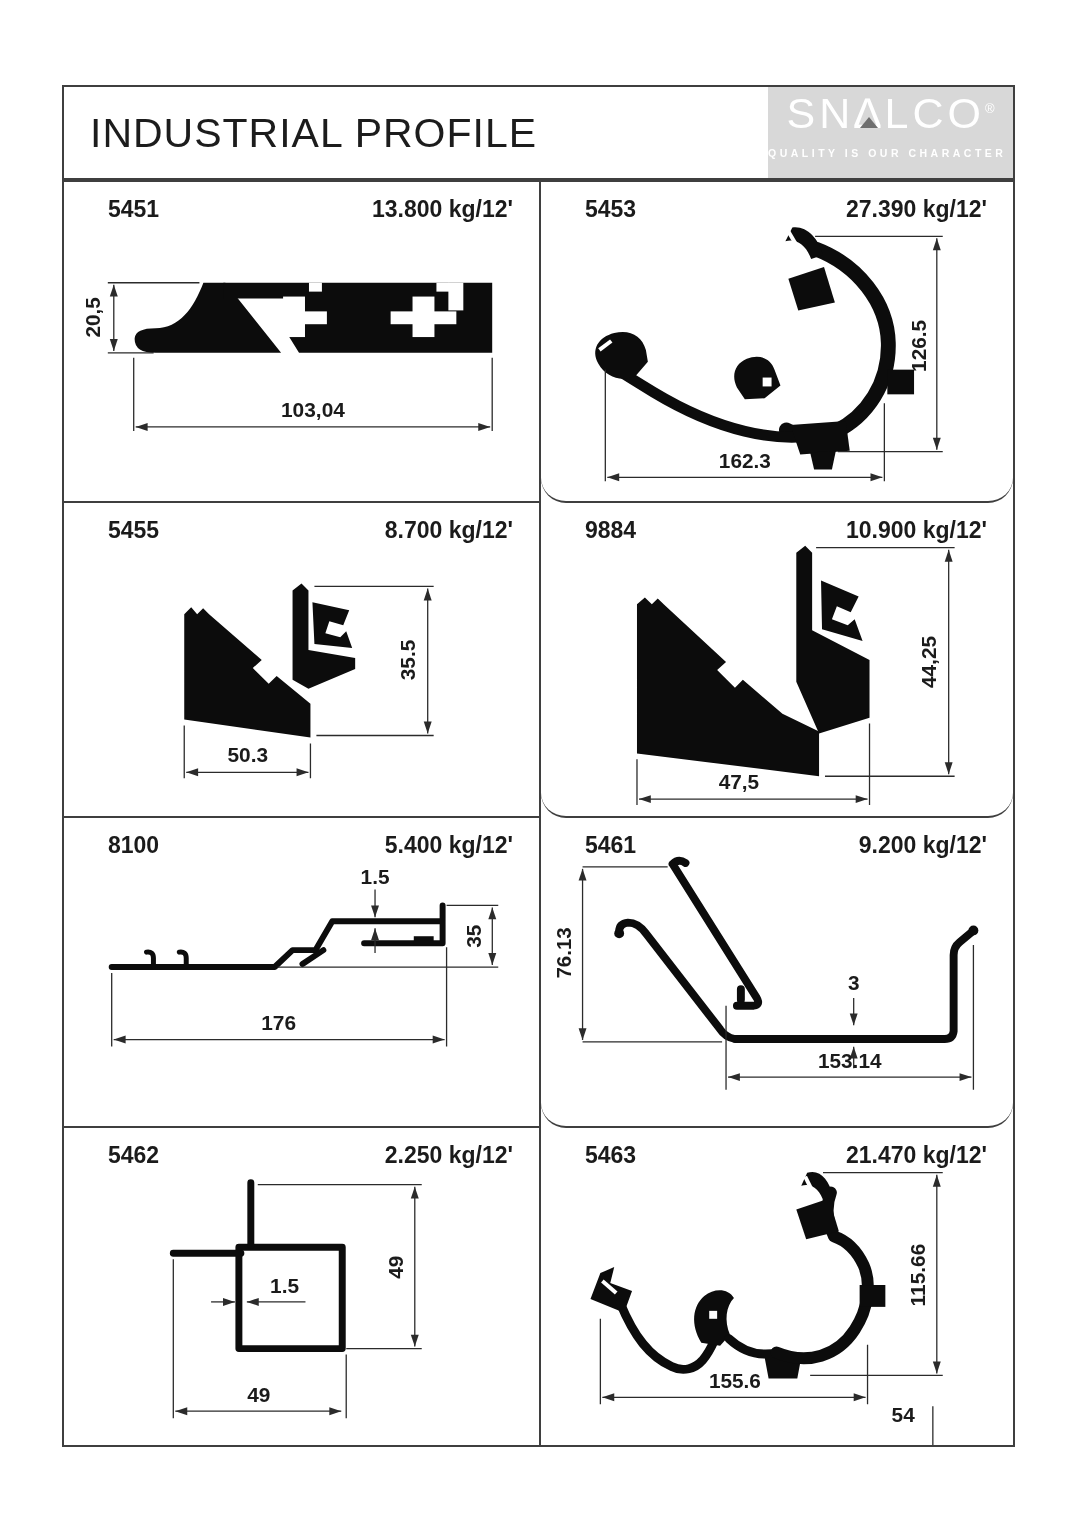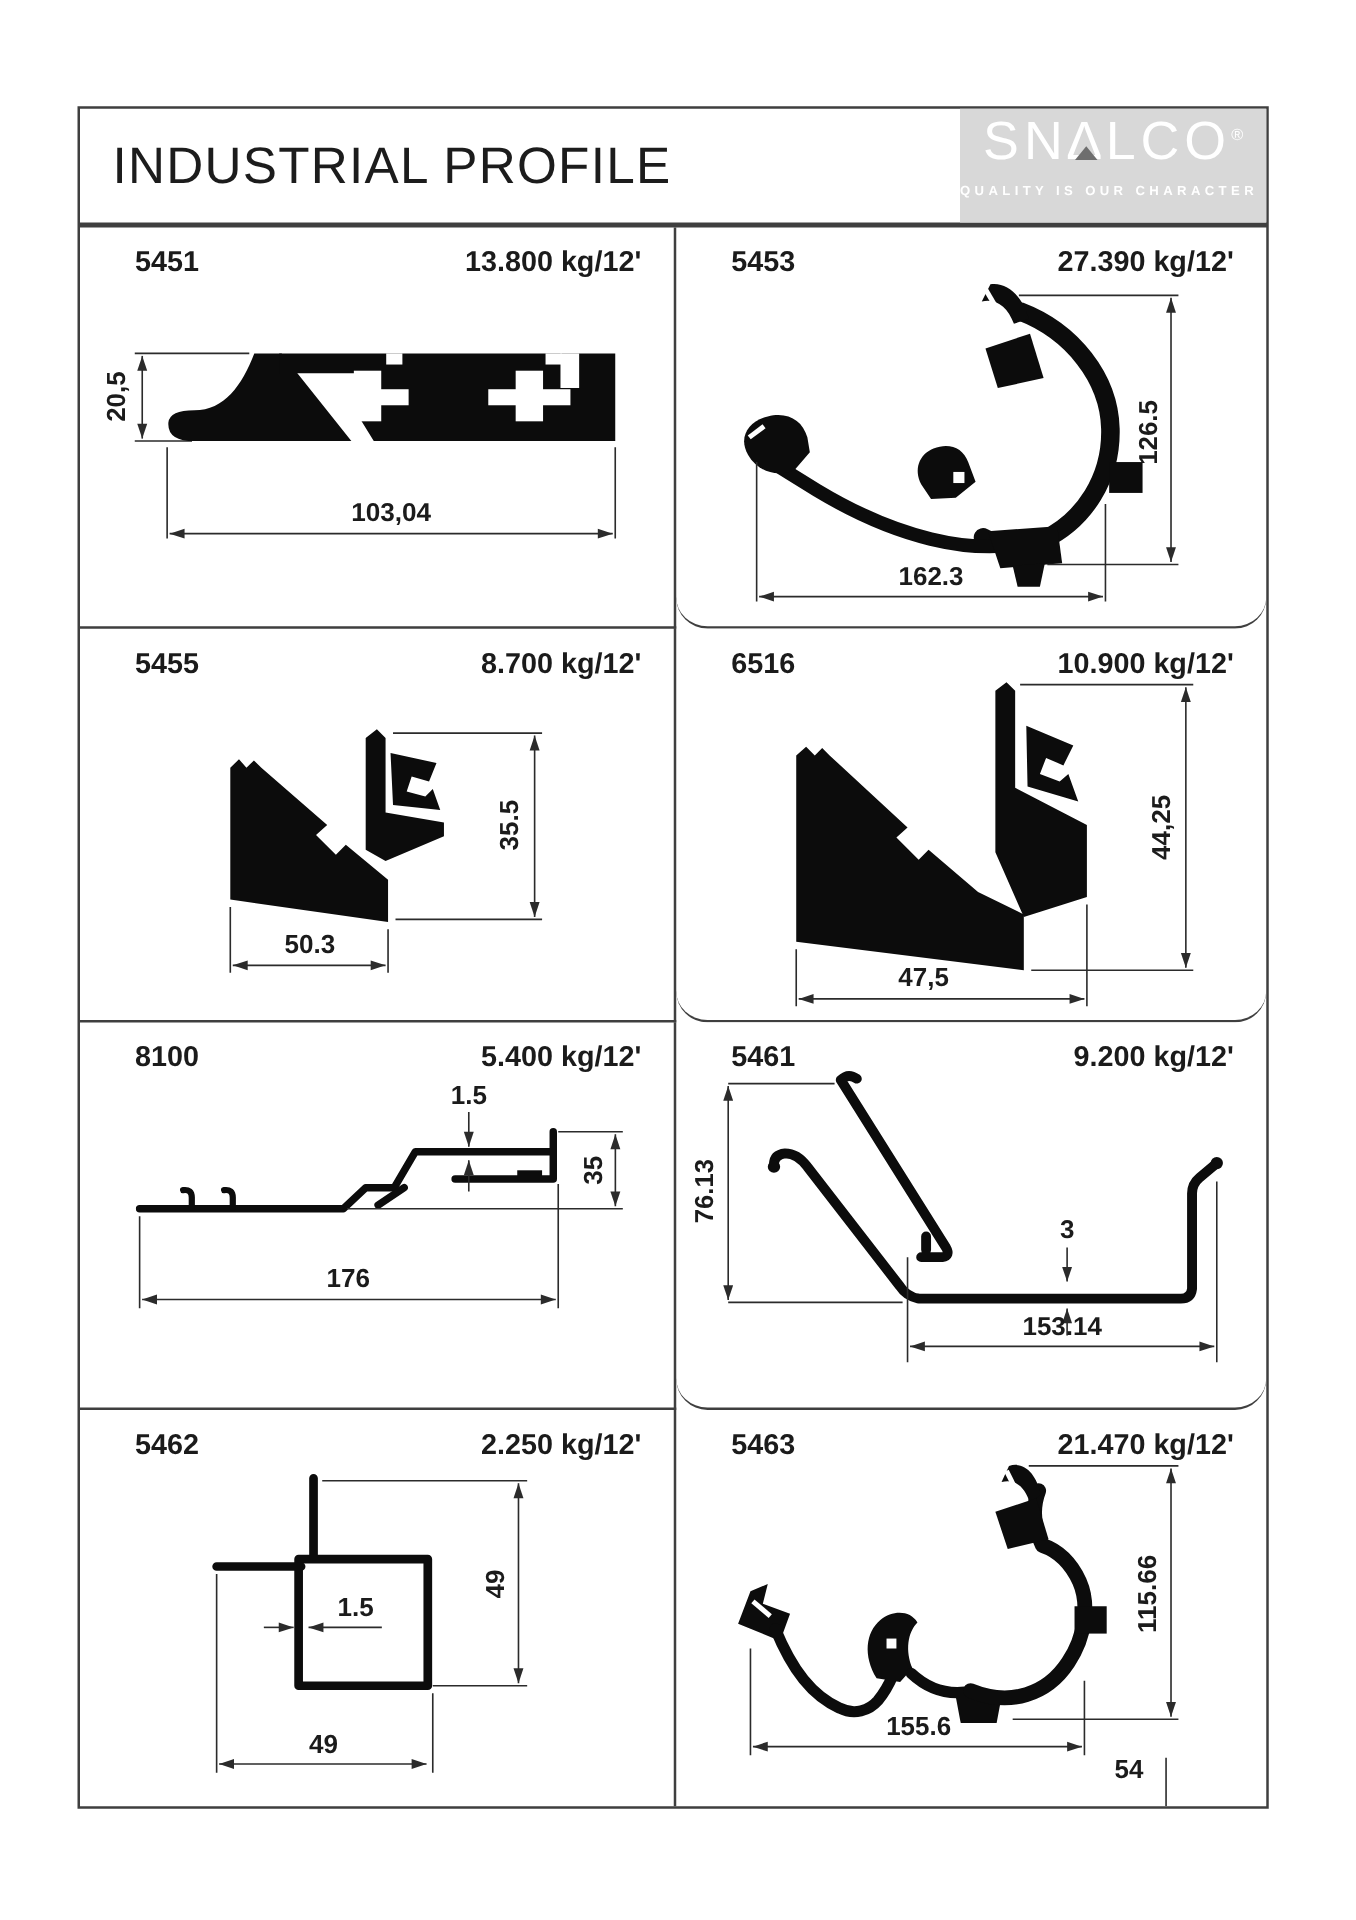--- a/index.html
+++ b/index.html
@@ -119,21 +119,21 @@
         <path class="ext" d="M252,84 H372 M254,234 H372"></path>
         <line class="dim" x1="366" y1="86" x2="366" y2="232" marker-start="url(#arr)" marker-end="url(#arr)"></line>
         <text class="lbl" transform="rotate(-90 353 158)" x="353" y="158" text-anchor="middle">35.5</text>
         <path class="ext" d="M121,224 V277 M248,242 V277"></path>
         <line class="dim" x1="123" y1="271" x2="246" y2="271" marker-start="url(#arr)" marker-end="url(#arr)"></line>
         <text class="lbl" x="185" y="261" text-anchor="middle">50.3</text>
       </svg>
     </div>
 
     <div class="cell">
-      <span class="code">6516</span>
+      <span class="code">9884</span>
       <span class="wt">10.900 kg/12'</span>
       <svg class="draw" viewBox="0 0 477 315" preserveAspectRatio="none">
         <path class="prof" d="M97,102 L105,95 L112,102 L118,96 L124,102 L187,160 L178,168 L196,186 L204,178 L244,212 L281,230 L281,275 L97,252 Z"></path>
         <path class="prof" d="M258,50 L267,43 L274,50 L274,128 L332,158 L332,216 L281,232 L258,180 Z"></path>
         <path class="prof" d="M283,78 L321,94 L313,110 L299,104 L294,117 L310,123 L317,117 L325,139 L284,127 Z"></path>
         <path class="ext" d="M278,45 H418 M287,275 H418"></path>
         <line class="dim" x1="412" y1="47" x2="412" y2="273" marker-start="url(#arr)" marker-end="url(#arr)"></line>
         <text class="lbl" transform="rotate(-90 399 160)" x="399" y="160" text-anchor="middle">44,25</text>
         <path class="ext" d="M97,258 V304 M332,222 V304"></path>
         <line class="dim" x1="99" y1="298" x2="330" y2="298" marker-start="url(#arr)" marker-end="url(#arr)"></line>

